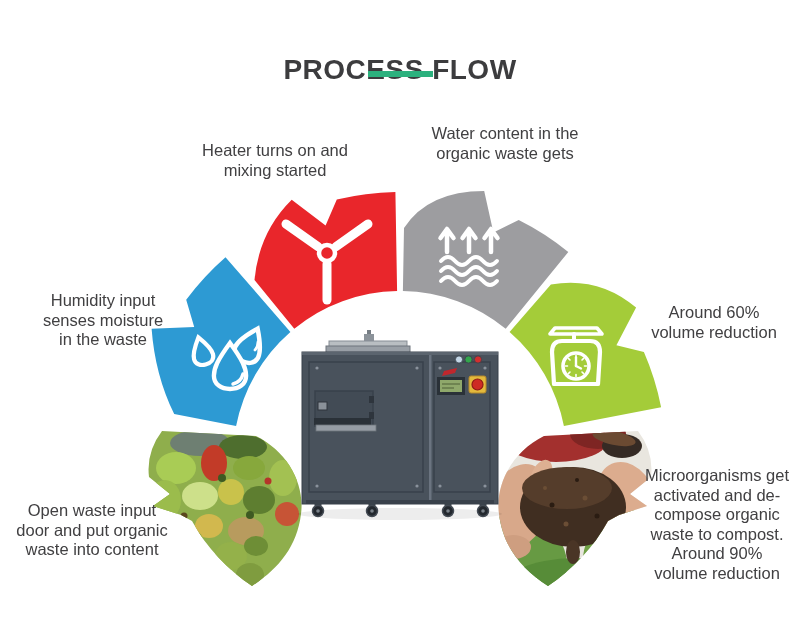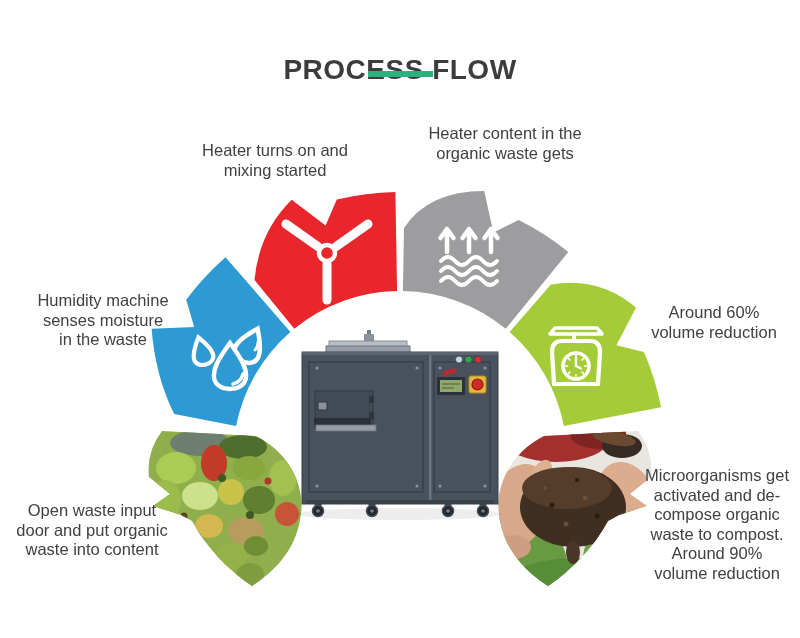--- a/index.html
+++ b/index.html
@@ -198,25 +198,25 @@
   </svg>
 
   <div class="page-title" style="color: rgb(60, 60, 62);">PROCESS FLOW</div>
   <div class="title-underline" style="background: rgb(44, 177, 126);"></div>
 
   <div class="label" id="label-heating">
     <div>Heater turns on and</div>
     <div>mixing started</div>
   </div>
   <div class="label" id="label-evaporation">
-    <div>Heater content in the</div>
+    <div>Water content in the</div>
     <div>organic waste gets</div>
   </div>
   <div class="label" id="label-humidity">
-    <div>Humidity machine</div>
+    <div>Humidity input</div>
     <div>senses moisture</div>
     <div>in the waste</div>
   </div>
   <div class="label" id="label-reduction">
     <div>Around 60%</div>
     <div>volume reduction</div>
   </div>
   <div class="label" id="label-input">
     <div>Open waste input</div>
     <div>door and put organic</div>

